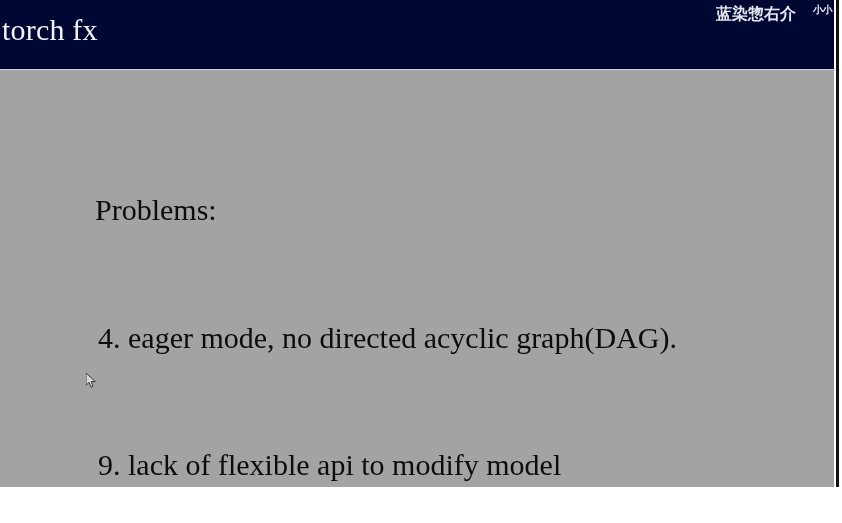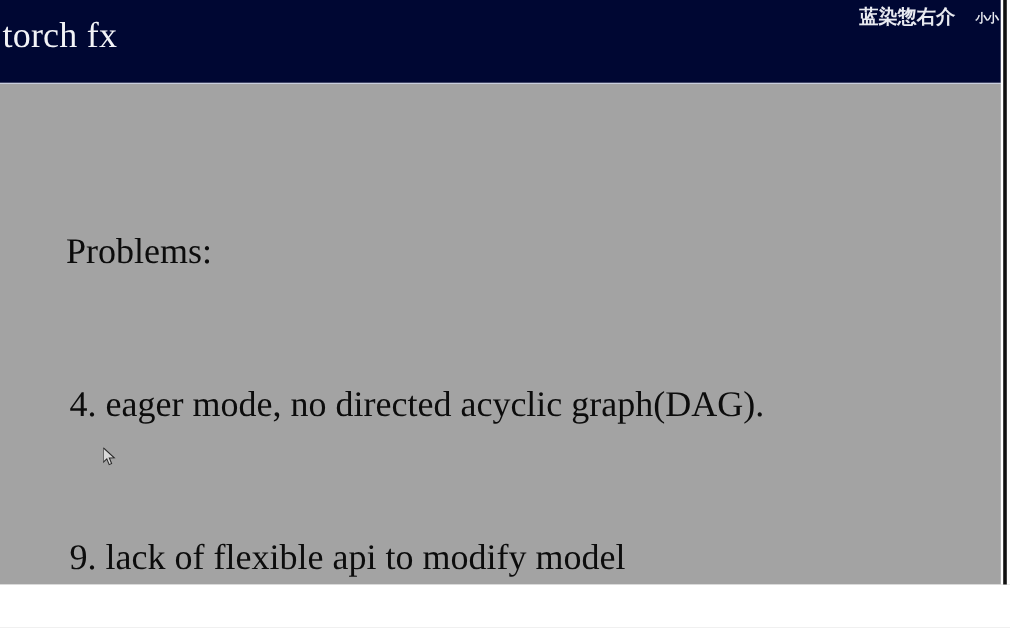--- a/index.html
+++ b/index.html
@@ -43,21 +43,21 @@
     font-family: "Liberation Serif", "DejaVu Serif", serif;
     white-space: nowrap;
     letter-spacing: 0.2px;
   }
 
   #watermark {
     position: absolute;
     right: 2px;
     top: 5px;
     display: flex;
-    align-items: flex-end;
+    align-items: flex-start;
     white-space: nowrap;
     color: #e8eaf0;
     font-family: "DejaVu Sans", sans-serif;
   }
   #watermark-main {
     font-size: 16px;
     font-weight: bold;
     line-height: 17px;
     letter-spacing: 0px;
   }
@@ -106,20 +106,21 @@
     width: 780px;
     color: #0c0c0c;
     font-size: 30px;
     line-height: 42.5px;
     font-family: "Liberation Serif", "DejaVu Serif", serif;
     white-space: pre;
   }
   .text-line {
     white-space: pre;
     height: 42.5px;
+    margin-left: 40px;
   }
   .text-line.indent {
     padding-left: 3px;
   }
 
   
   #mouse-cursor {
     position: absolute;
     left: 86px;
     top: 373px;

